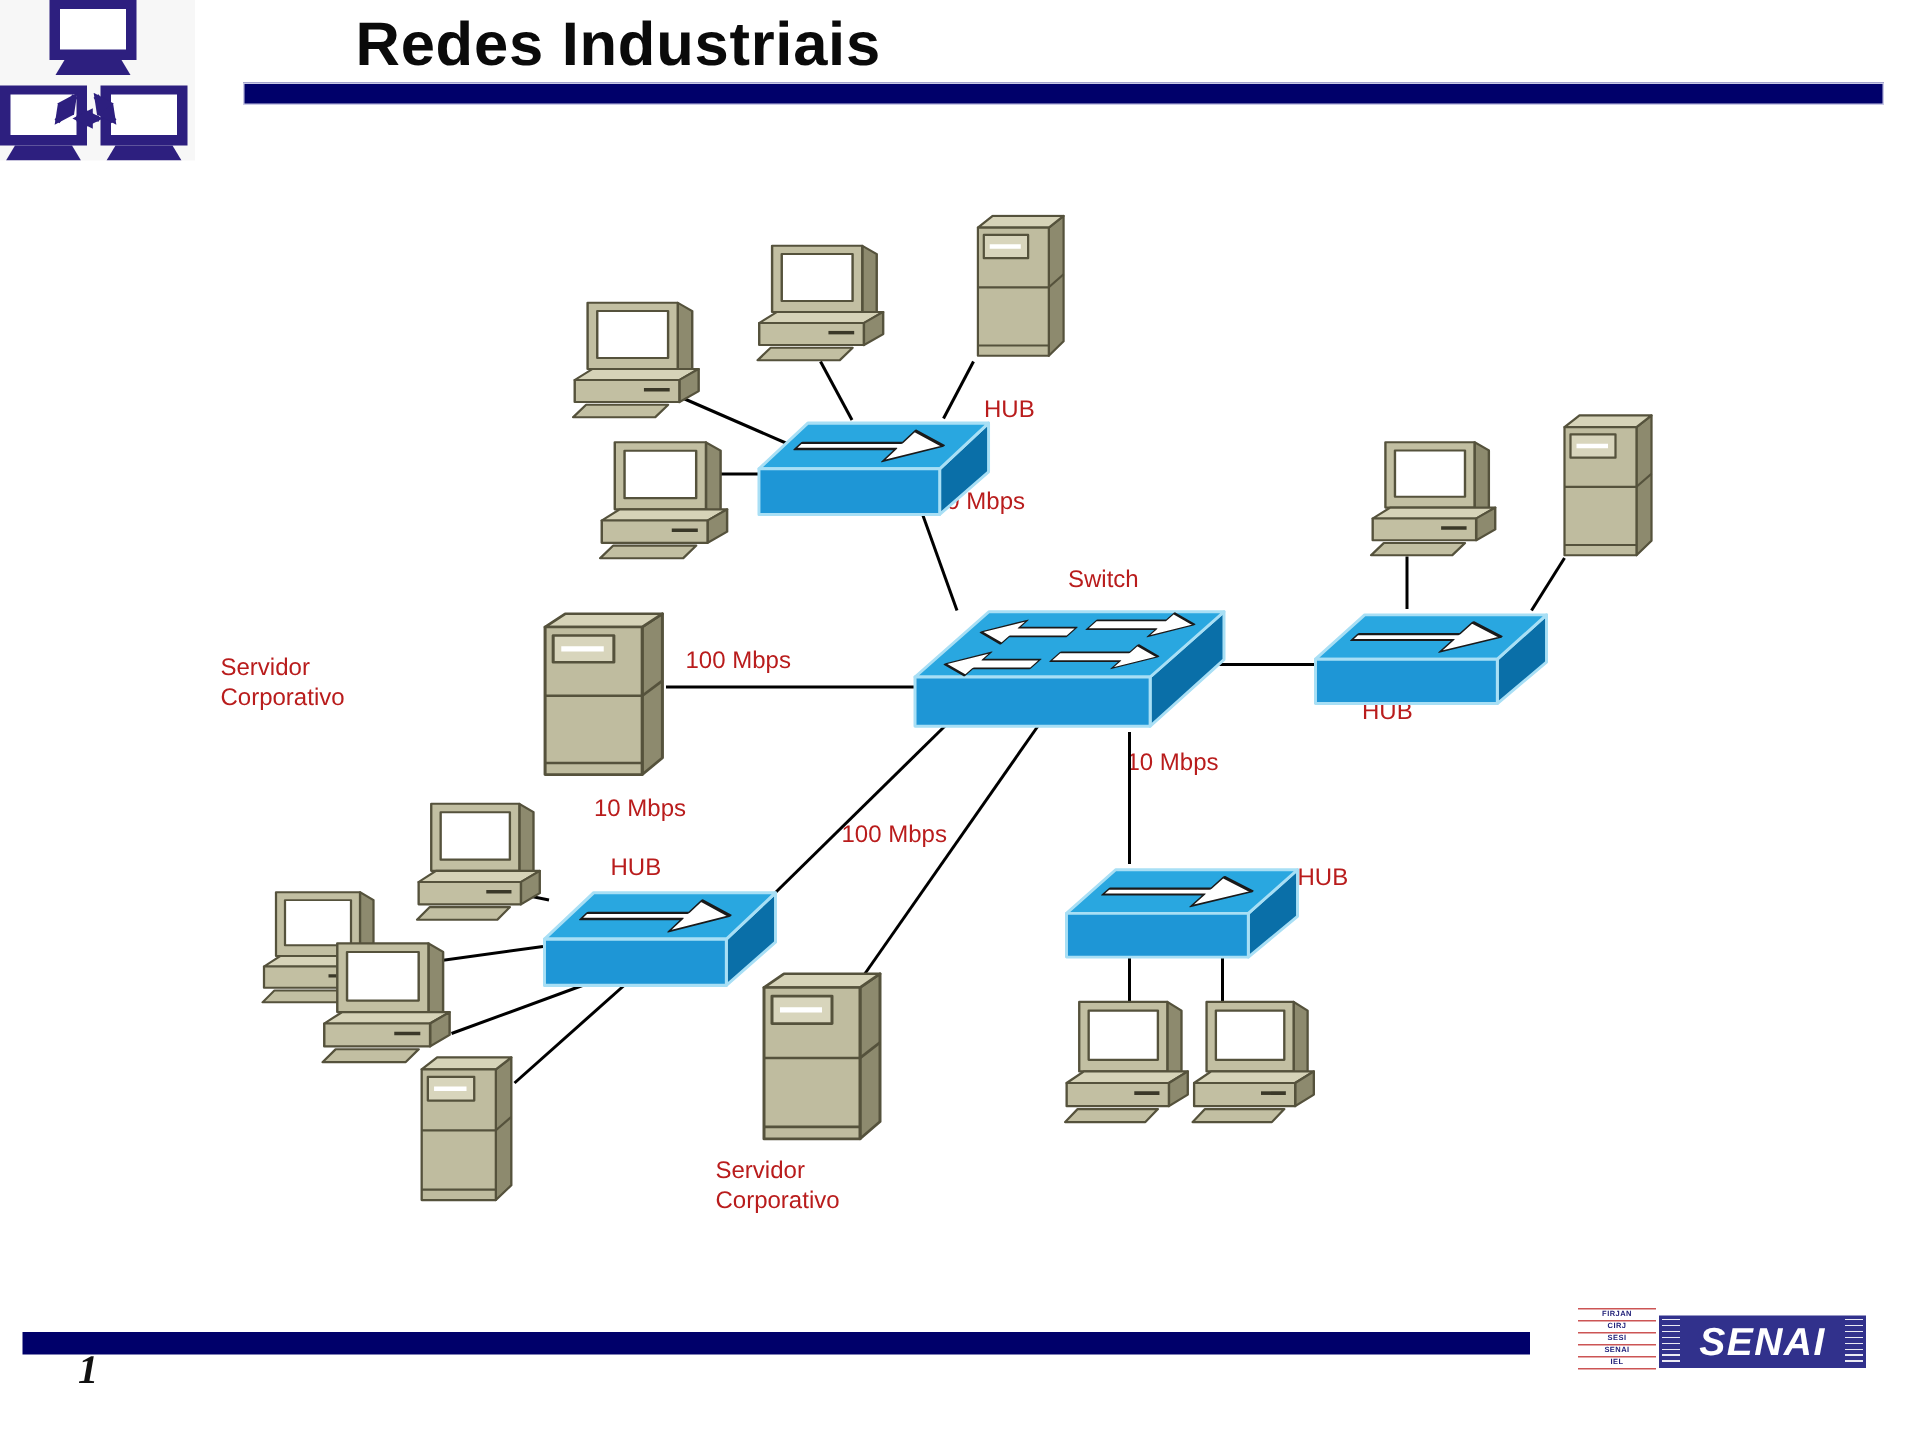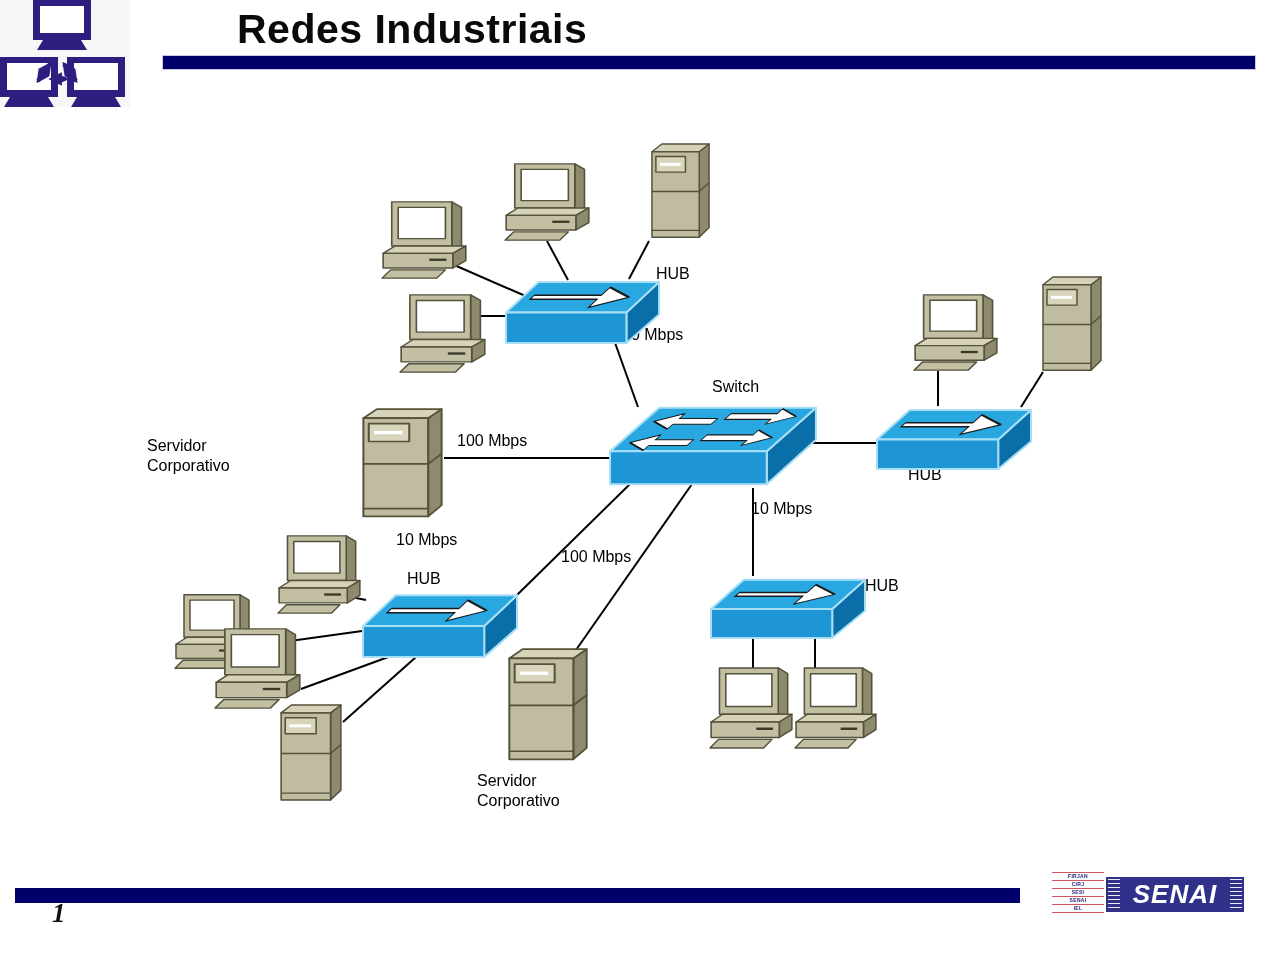--- a/index.html
+++ b/index.html
@@ -8,21 +8,21 @@
 
   
   .corner-logo{position:absolute;left:0;top:0;width:130px;height:107px;background:#f7f7f7;}
   .page-title{position:absolute;left:237px;top:6px;margin:0;font-size:41px;font-weight:700;
               color:#0a0a0a;letter-spacing:.5px;font-family:"Liberation Sans",sans-serif;}
   .title-rule{position:absolute;left:162px;top:55px;width:1094px;height:15px;
               background:#00006A;border:1px solid #c9c9e6;box-sizing:border-box;}
 
   
   .diagram{position:absolute;left:0;top:0;width:1280px;height:960px;}
-  .lbl{position:absolute;z-index:1;color:#000000;font-size:16px;line-height:20px;white-space:pre-line;}
+  .lbl{position:absolute;z-index:1;color:#b91c1c;font-size:16px;line-height:20px;white-space:pre-line;}
   .wires{position:absolute;left:0;top:0;z-index:2;}
   .dev{position:absolute;z-index:3;}
 
   
   .footer-bar{position:absolute;left:15px;top:888px;width:1005px;height:15px;background:#00006A;}
   .page-num{position:absolute;left:52px;top:898px;font-family:"Liberation Serif",serif;
             font-style:italic;font-weight:700;font-size:27px;color:#111;}
   .senai-sub{position:absolute;left:1052px;top:872px;width:52px;background:#fff;}
   .senai-sub .row{font-size:5px;line-height:7px;font-weight:700;color:#23237A;text-align:center;
                   border-top:1px solid #CC5555;letter-spacing:.3px;}

